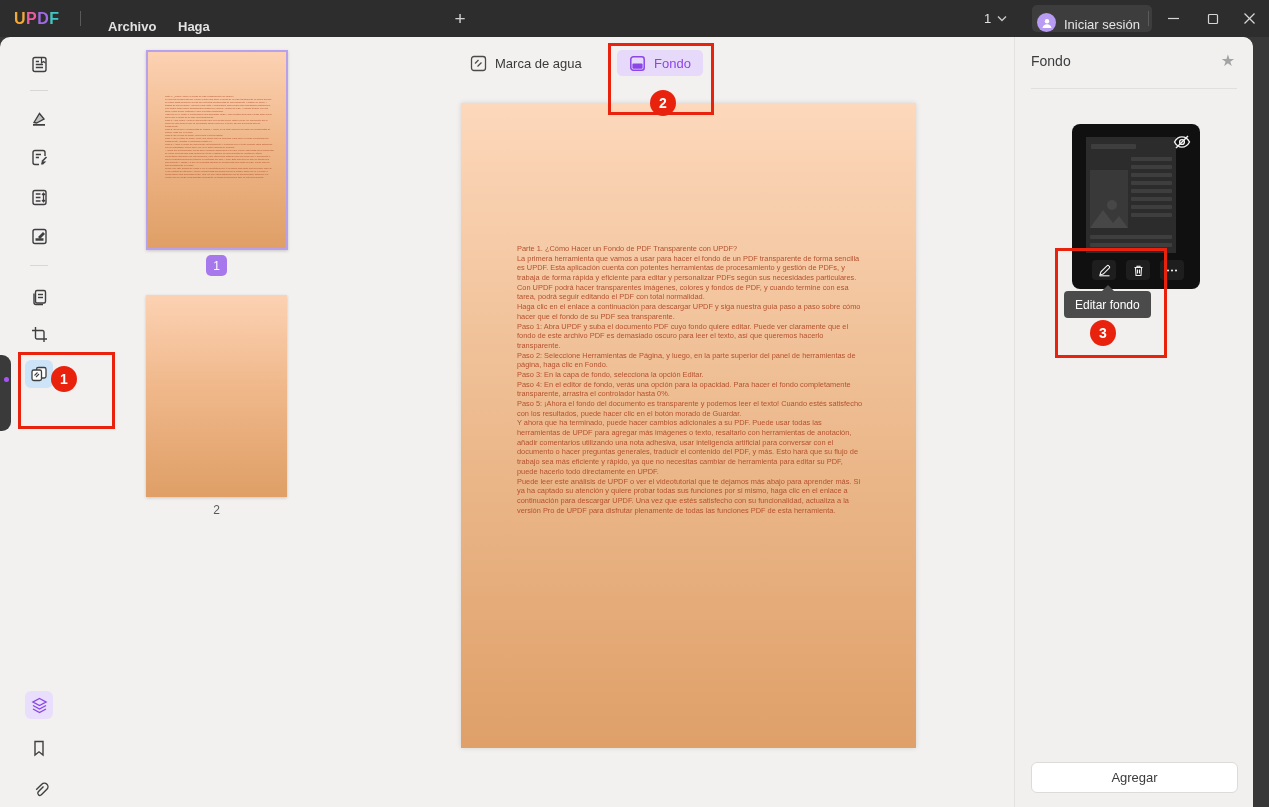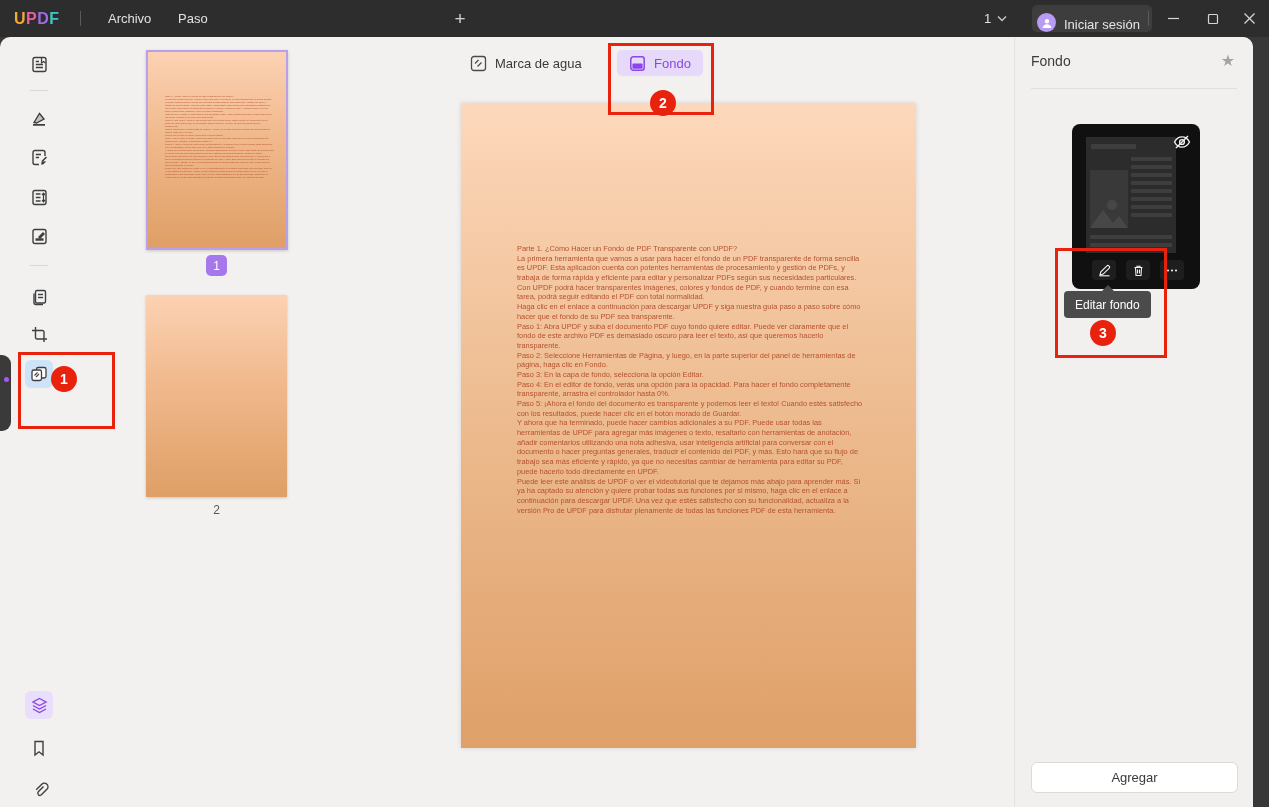--- a/index.html
+++ b/index.html
@@ -5,21 +5,21 @@
   * { margin:0; padding:0; box-sizing:border-box; }
   html,body { width:1269px; height:807px; overflow:hidden; }
   body { font-family:"Liberation Sans", sans-serif; background:#383838; position:relative; }
 
   
   .topbar { position:absolute; left:0; top:0; width:1269px; height:37px; background:#2d2d2d; color:#dedede; }
   .logo { position:absolute; left:14px; top:0; height:37px; line-height:37px; font-weight:bold; font-size:16px; letter-spacing:.5px; }
   .logo span:nth-child(1){color:#f2a93b}.logo span:nth-child(2){color:#ea5da1}
   .logo span:nth-child(3){color:#a06ae4}.logo span:nth-child(4){color:#43c6c2}
   .tb-div { position:absolute; top:11px; width:1px; height:15px; background:#5a5a5a; }
-  .menu-item { position:absolute; top:0; height:37px; line-height:37px; font-size:13px; color:#e2e2e2; cursor:default; }
+  .menu-item { position:absolute; top:8px; height:37px; line-height:37px; font-size:13px; color:#e2e2e2; cursor:default;font-weight:bold; }
   .tab { position:absolute; left:233px; top:0; width:200px; height:37px; background:#424242; border-radius:9px 9px 0 0; display:flex; align-items:center; padding:0 10px 0 14px; gap:9px; }
   .tab-title { font-size:13px; color:#e4e4e4; flex:1; white-space:nowrap; overflow:hidden; }
   .tab-close { color:#cfcfcf; font-size:14px; line-height:1; }
   .tab-add { position:absolute; left:448px; top:7px; width:24px; height:24px; color:#d0d0d0; font-size:19px; line-height:23px; text-align:center; }
   .pagecount { position:absolute; left:984px; top:0; height:37px; display:flex; align-items:center; gap:6px; font-size:13px; color:#e0e0e0; }
   .login-btn { position:absolute; left:1032px; top:5px; height:27px; background:#3d3d3d; border-radius:5px; display:flex; align-items:flex-end; gap:8px; padding:0 12px 0 5px; font-size:13px; color:#e6e6e6; }
   .avatar { width:19px; height:19px; border-radius:50%; background:#b89bf2; display:flex; align-items:center; justify-content:center; }
   .winbtn { position:absolute; top:0; width:30px; height:37px; display:flex; align-items:center; justify-content:center; color:#d6d6d6; }
 
   
@@ -79,21 +79,21 @@
 </style>
 </head>
 <body>
 
 <div class="topbar">
   <div class="logo">
     <span>U</span><span>P</span><span>D</span><span>F</span>
   </div>
   <div class="tb-div" style="left:80px"></div>
   <div class="menu-item" style="left:108px">Archivo</div>
-  <div class="menu-item" style="left:178px">Paso</div>
+  <div class="menu-item" style="left:178px">Haga</div>
 
   <div class="tab-add">+</div>
 
   <div class="pagecount">
     <span>1</span>
     <span>
       <svg width="10" height="7" viewBox="0 0 10 7" fill="none" stroke="#c8c8c8" stroke-width="1.4">
           <path d="M1 1.5 5 5.5 9 1.5"></path>
         </svg>
     </span>

